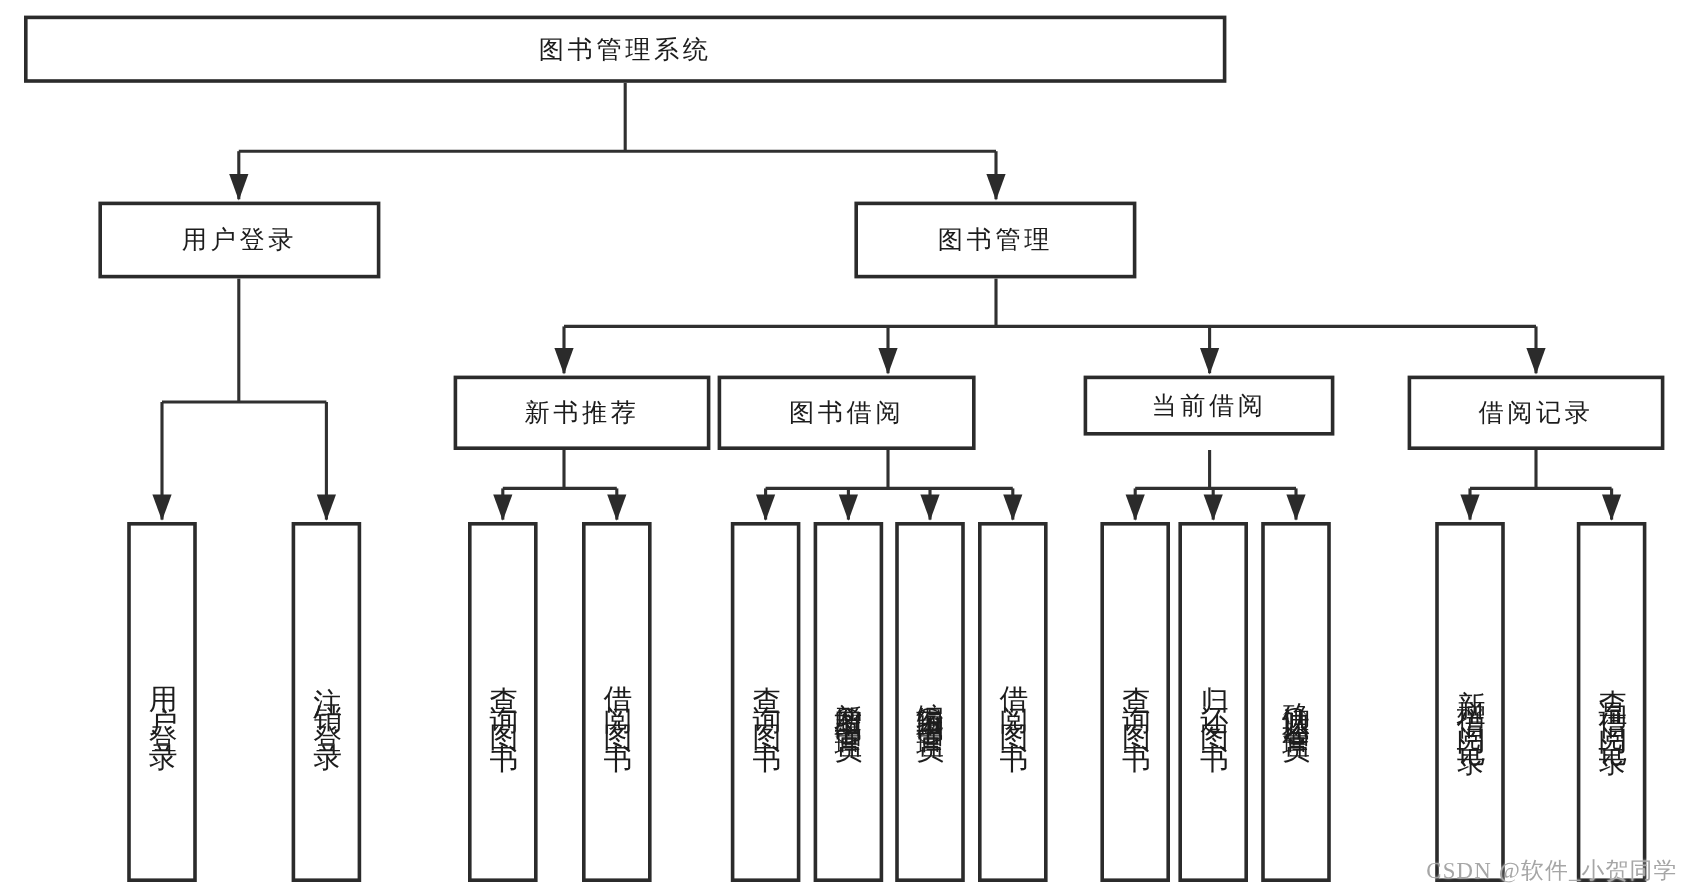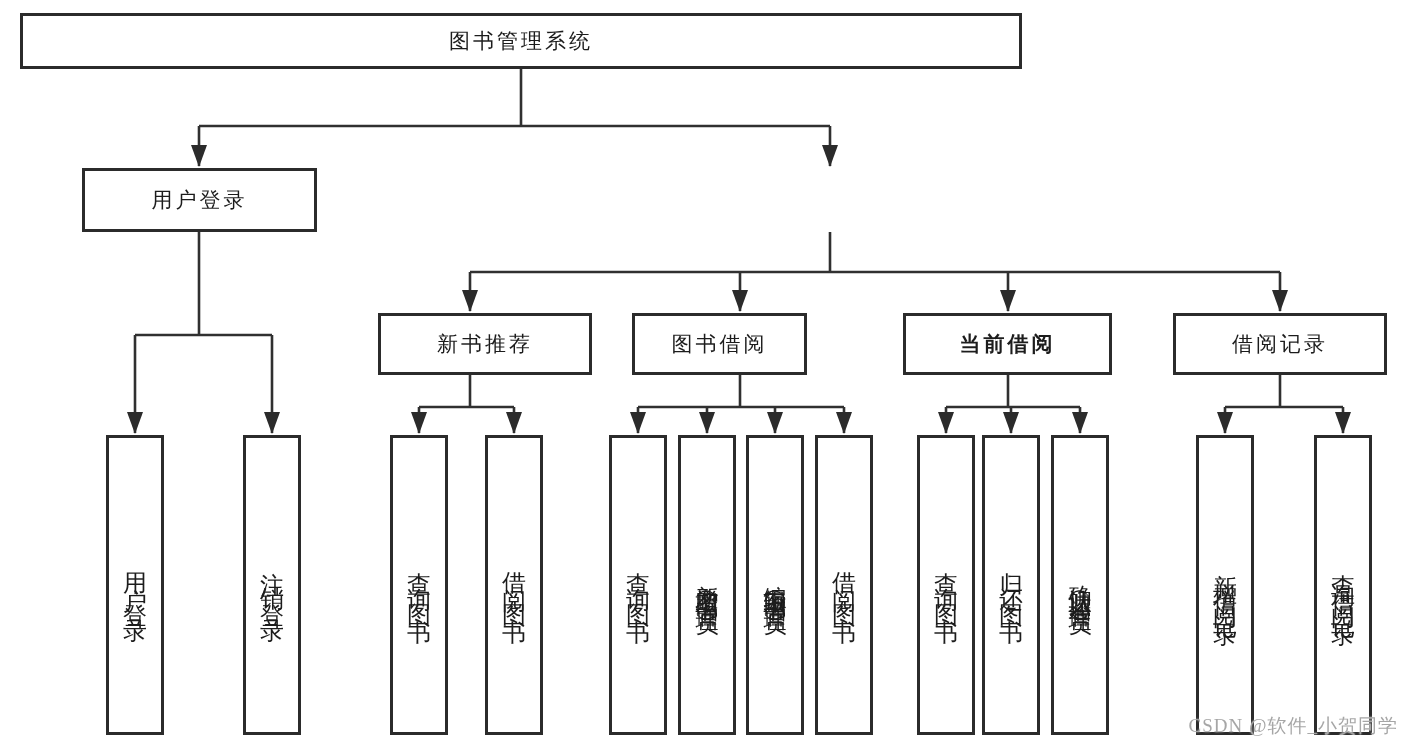--- a/index.html
+++ b/index.html
@@ -115,28 +115,31 @@
     </g>
   </svg>
 
   <div class="hbox" style="left:20px;top:13px;width:1002px;height:56px;">
     <span>图书管理系统</span>
   </div>
 
   <div class="hbox" style="left:82px;top:168px;width:235px;height:64px;">
     <span>用户登录</span>
   </div>
+  <div class="hbox" style="left:712px;top:168px;width:235px;height:64px;">
+    <span>图书管理</span>
+  </div>
 
   <div class="hbox" style="left:363px;top:313px;width:214px;height:62px;margin-left:15px;">
     <span>新书推荐</span>
   </div>
-  <div class="hbox" style="left:632px;top:313px;width:175px;height:62px;">
+  <div class="hbox" style="left:598px;top:313px;width:215px;height:62px;">
     <span>图书借阅</span>
   </div>
-  <div class="hbox" style="left:903px;top:313px;width:209px;height:62px;font-weight:bold;">
+  <div class="hbox" style="left:903px;top:313px;width:209px;height:50px;">
     <span>当前借阅</span>
   </div>
   <div class="hbox" style="left:1173px;top:313px;width:214px;height:62px;">
     <span>借阅记录</span>
   </div>
 
   <div class="leaf" style="left:106px;">
     <span>用户登录</span>
   </div>
   <div class="leaf" style="left:243px;">

